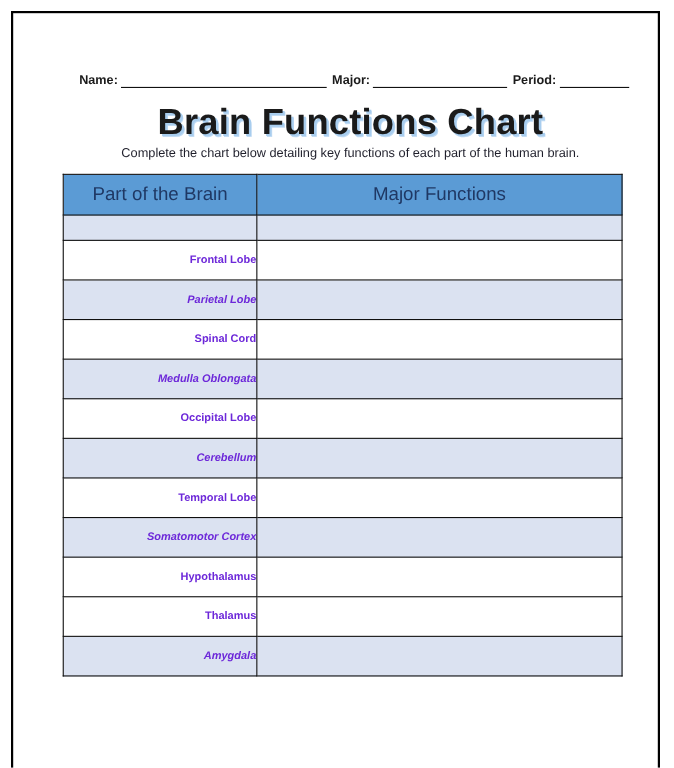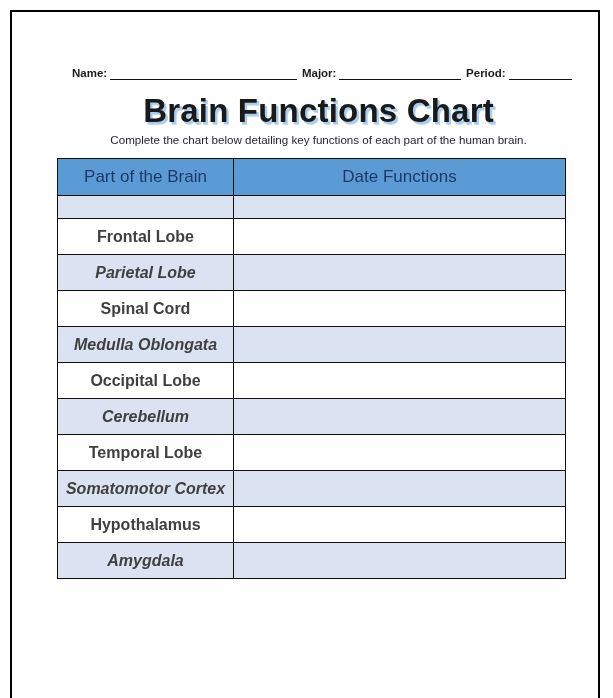--- a/index.html
+++ b/index.html
@@ -104,25 +104,25 @@
     background: #5b9bd5;
     color: #1f3864;
     font-weight: normal;
     font-size: 17px;
     height: 36px;
     text-align: center;
     vertical-align: middle;
   }
 
   tbody td {
-    text-align: center;
+    text-align: right;
     vertical-align: middle;
-    font-size: 16px;
+    font-size: 10px;
     font-weight: bold;
-    color: #404040;
+    color: #6d28d9;
     height: 35px;
   }
   tr.spacer-row td {
     height: 22px;
   }
   tr.shade td {
     background: #dbe2f1;
     font-style: italic;
   }
   tr.plain td {
@@ -152,21 +152,21 @@
 </div>
 
 <table id="chart-table">
   <colgroup>
     <col class="col-part">
     <col class="col-func">
   </colgroup>
   <thead>
     <tr>
       <th>Part of the Brain</th>
-      <th>Date Functions</th>
+      <th>Major Functions</th>
     </tr>
   </thead>
   <tbody id="table-body">
       <tr class="shade spacer-row">
         <td></td>
         <td></td>
       </tr>
       <tr class="plain">
         <td>Frontal Lobe</td>
         <td></td>
@@ -196,18 +196,22 @@
         <td></td>
       </tr>
       <tr class="shade">
         <td>Somatomotor Cortex</td>
         <td></td>
       </tr>
       <tr class="plain">
         <td>Hypothalamus</td>
         <td></td>
       </tr>
+      <tr class="plain">
+        <td>Thalamus</td>
+        <td></td>
+      </tr>
       <tr class="shade">
         <td>Amygdala</td>
         <td></td>
       </tr>
     </tbody>
 </table>
 
 </body></html>

